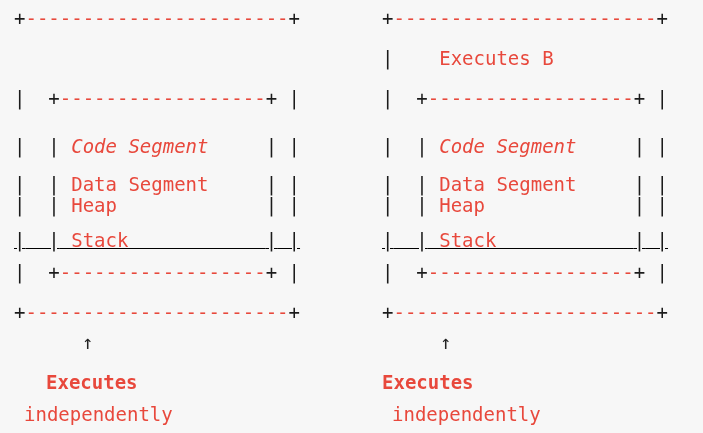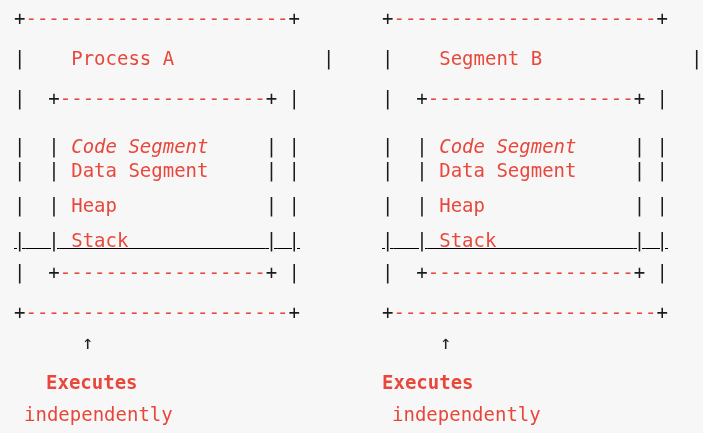--- a/index.html
+++ b/index.html
@@ -48,21 +48,21 @@
   .rule   { color: #1b1b1b; }       
   .dash   { color: #e8483c; }       
   .label  { color: #e8483c; }       
   .arrow  { color: #222222; }       
 
   
   .r0 { top:  -2px; }
   .r1 { top:  38px; }
   .r2 { top:  78px; }
   .r3 { top: 126px; font-style: italic; }
-  .r4 { top: 150px; }
+  .r4 { top: 164px; }
   .r5 { top: 185px; }
   .r6 { top: 220px; text-decoration: underline; }
   .r7 { top: 252px; }
   .r8 { top: 292px; }
   .r9 { top: 322px; }
   .r10{ top: 362px; }
   .r11{ top: 394px; }
 
   
   .pad-outer  { padding-left: 14px; }
@@ -79,21 +79,20 @@
 </style>
 </head>
 <body>
 
 <div id="canvas">
 
   <div class="panel row-a" id="panel-a">
 
     <div class="row r0"><span class="glyph pad-outer rule">+</span><span class="glyph dash">-----------------------</span><span class="glyph rule">+</span></div>
 
-    <div class="row r1"><span class="glyph pad-outer rule">|</span><span class="glyph label">    Process A             </span><span class="glyph rule">|</span></div>
 
     <div class="row r2"><span class="glyph pad-outer rule">|</span><span class="glyph rule">  +</span><span class="glyph dash">------------------</span><span class="glyph rule">+</span><span class="glyph rule"> |</span></div>
 
     <div class="row r3"><span class="glyph pad-outer rule">|</span><span class="glyph rule">  |</span><span class="glyph label"> Code Segment     </span><span class="glyph rule">|</span><span class="glyph rule"> |</span></div>
 
     <div class="row r4"><span class="glyph pad-outer rule">|</span><span class="glyph rule">  |</span><span class="glyph label"> Data Segment     </span><span class="glyph rule">|</span><span class="glyph rule"> |</span></div>
 
     <div class="row r5"><span class="glyph pad-outer rule">|</span><span class="glyph rule">  |</span><span class="glyph label"> Heap             </span><span class="glyph rule">|</span><span class="glyph rule"> |</span></div>
 
     <div class="row r6"><span class="glyph pad-outer rule">|</span><span class="glyph rule">  |</span><span class="glyph label"> Stack            </span><span class="glyph rule">|</span><span class="glyph rule"> |</span></div>
@@ -106,21 +105,21 @@
 
     <div class="row r10"><span class="glyph pad-exec label">Executes</span></div>
 
     <div class="row r11"><span class="glyph pad-indep label">independently</span></div>
   </div>
 
   <div class="panel row-b" id="panel-b">
 
     <div class="row r0"><span class="glyph pad-outer rule">+</span><span class="glyph dash">-----------------------</span><span class="glyph rule">+</span></div>
 
-    <div class="row r1"><span class="glyph pad-outer rule">|</span><span class="glyph label">    Segment B             </span><span class="glyph rule">|</span></div>
+    <div class="row r1"><span class="glyph pad-outer rule">|</span><span class="glyph label">    Executes B             </span><span class="glyph rule">|</span></div>
 
     <div class="row r2"><span class="glyph pad-outer rule">|</span><span class="glyph rule">  +</span><span class="glyph dash">------------------</span><span class="glyph rule">+</span><span class="glyph rule"> |</span></div>
 
     <div class="row r3"><span class="glyph pad-outer rule">|</span><span class="glyph rule">  |</span><span class="glyph label"> Code Segment     </span><span class="glyph rule">|</span><span class="glyph rule"> |</span></div>
 
     <div class="row r4"><span class="glyph pad-outer rule">|</span><span class="glyph rule">  |</span><span class="glyph label"> Data Segment     </span><span class="glyph rule">|</span><span class="glyph rule"> |</span></div>
 
     <div class="row r5"><span class="glyph pad-outer rule">|</span><span class="glyph rule">  |</span><span class="glyph label"> Heap             </span><span class="glyph rule">|</span><span class="glyph rule"> |</span></div>
 
     <div class="row r6"><span class="glyph pad-outer rule">|</span><span class="glyph rule">  |</span><span class="glyph label"> Stack            </span><span class="glyph rule">|</span><span class="glyph rule"> |</span></div>

